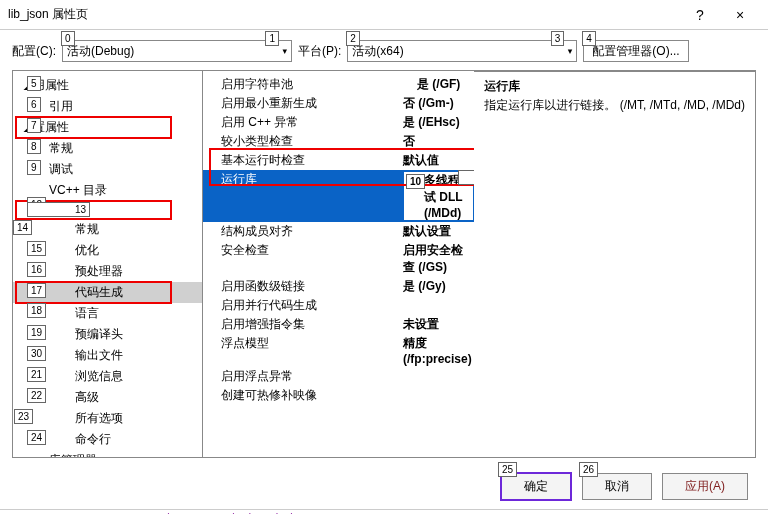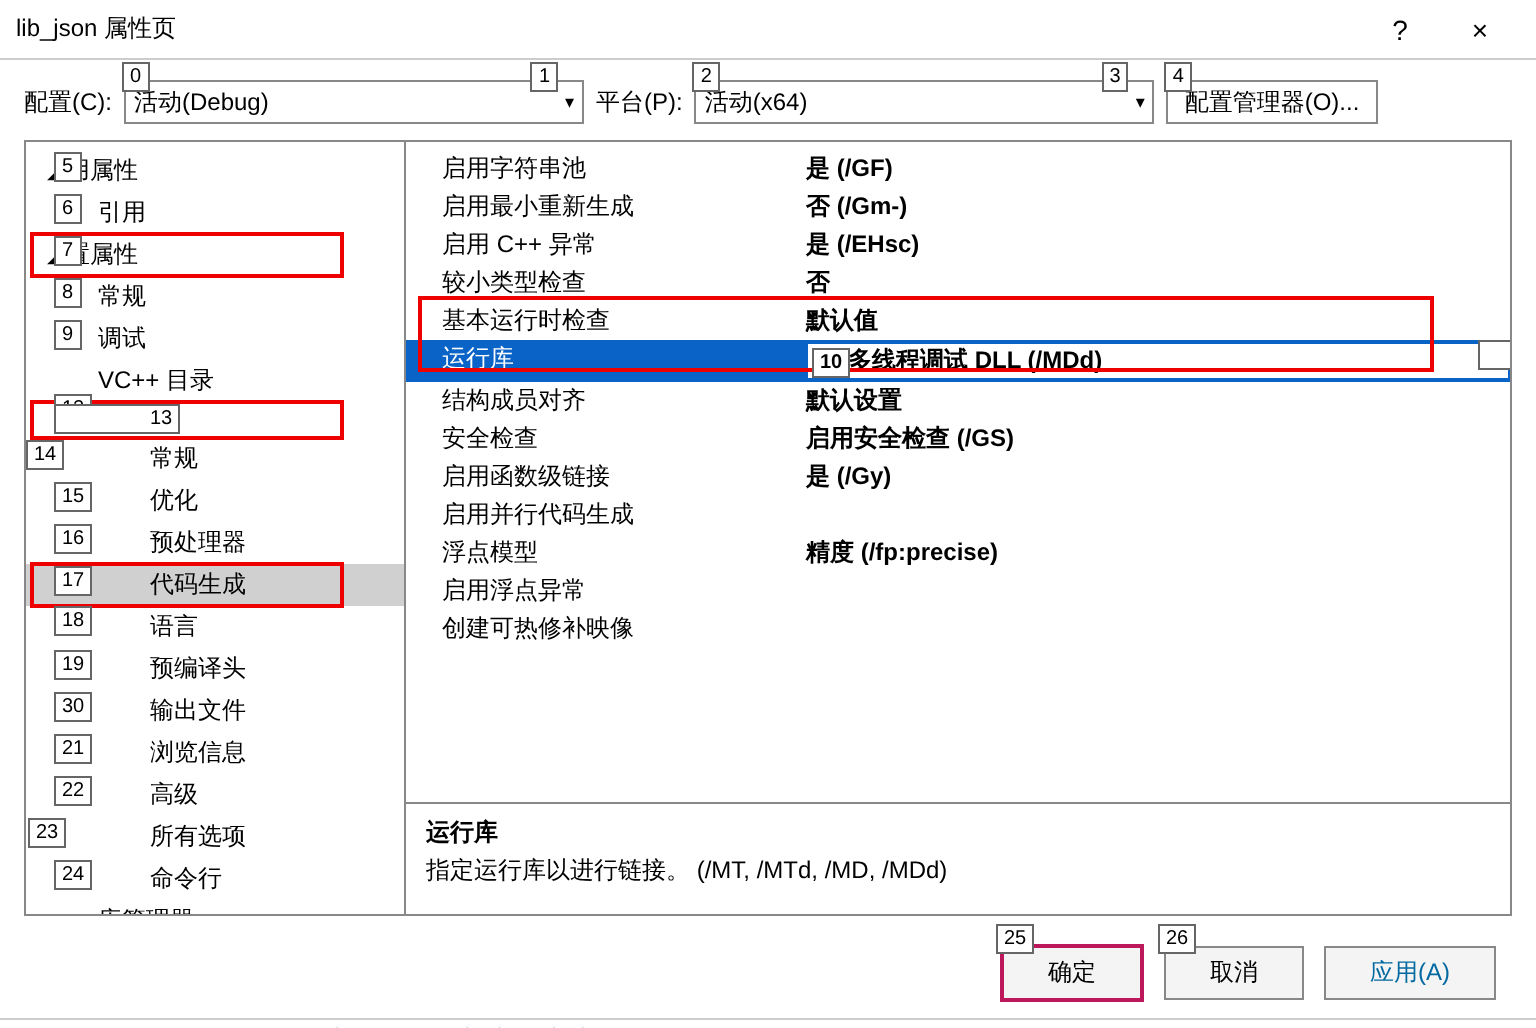--- a/index.html
+++ b/index.html
@@ -17,34 +17,34 @@
 .main { display: flex; border: 1px solid #888; margin: 0 12px 8px; height: 388px; }
 .tree { width: 190px; border-right: 1px solid #888; overflow-y: auto; padding: 4px 0; position: relative; }
 .tree-item { padding: 2px 4px 2px 0; display: flex; align-items: center; white-space: nowrap; cursor: default; }
 .tree-item .tri { width: 12px; display: inline-block; text-align: center; font-size: 9px; }
 .tree-item.depth0 { padding-left: 8px; }
 .tree-item.depth1 { padding-left: 24px; }
 .tree-item.depth2 { padding-left: 50px; }
 .tree-item.selected { background: #d0d0d0; }
 .redbox { border: 2px solid #e00; position: absolute; pointer-events: none; z-index: 5; }
 .numtag { position: absolute; border: 1px solid #666; background: #fff; font-size: 10px; padding: 0 3px; line-height: 13px; z-index: 6; font-family: sans-serif; }
-.props { flex: 1; display: flex; flex-direction: column; }
+.props { flex: 1; display: flex; flex-direction: row; }
 .grid { flex: 1; overflow-y: auto; padding: 4px 0; position: relative; }
 .row { display: flex; padding: 1px 0; }
 .row .k { width: 200px; padding-left: 18px; }
 .row .v { flex: 1; }
 .row.sel { background: #0a63c6; color: #fff; }
 .row.sel .v { background: #fff; color: #000; border: 1px solid #0a63c6; position: relative; padding-left: 20px; }
 .row.sel .v .dd { position: absolute; right: 2px; top: 1px; font-size: 9px; border: 1px solid #888; padding: 0 2px; background: #eee; }
 .desc { border-top: 1px solid #888; padding: 6px 10px; height: 56px; }
 .desc .dt { font-weight: bold; margin-bottom: 2px; }
 .bottombar { display: flex; justify-content: flex-end; gap: 10px; padding: 6px 20px 8px; align-items: center; }
 .btn2 { border: 1px solid #888; padding: 4px 22px; background: #f4f4f4; position: relative; }
-.btn2.primary { border: 2px solid #be185d; }
-.btn2.disabled { color: #0369a1; }
+.btn2.primary { border: 2px solid #6d28d9; }
+.btn2.disabled { color: #7f1d1d; }
 .footer-code { font-family: Consolas, monospace; color: #9f3faf; padding-left: 42px; font-size: 12px; border-top: 1px solid #ccc; padding-top: 2px; }
 </style>
 </head>
 <body>
 
 <div class="titlebar">
   <span class="title">lib_json 属性页</span>
   <span class="btn">?</span>
   <span class="btn">×</span>
 </div>
@@ -168,21 +168,21 @@
       <div class="tree-item depth1" style="position: relative;">
         <span class="tri">▷</span>
         <span>库管理器</span>
       </div>
     </div>
   <div class="props">
     <div class="grid" id="grid">
         <div class="redbox" style="left: 6px; top: 77px; width: 508px; height: 38px;"></div>
         <div class="row">
           <div class="k">启用字符串池</div>
-          <div class="v" style="font-weight: bold;">是 (/GF)</div>
+          <div class="v" style="font-weight: bold; text-align: center;">是 (/GF)</div>
         </div>
         <div class="row">
           <div class="k">启用最小重新生成</div>
           <div class="v" style="font-weight: bold;">否 (/Gm-)</div>
         </div>
         <div class="row">
           <div class="k">启用 C++ 异常</div>
           <div class="v" style="font-weight: bold;">是 (/EHsc)</div>
         </div>
         <div class="row">
@@ -208,20 +208,24 @@
         </div>
         <div class="row">
           <div class="k">启用函数级链接</div>
           <div class="v" style="font-weight: bold;">是 (/Gy)</div>
         </div>
         <div class="row">
           <div class="k">启用并行代码生成</div>
           <div class="v" style="font-weight: normal;"></div>
         </div>
         <div class="row">
+          <div class="k">启用增强指令集</div>
+          <div class="v" style="font-weight: bold;">未设置</div>
+        </div>
+        <div class="row">
           <div class="k">浮点模型</div>
           <div class="v" style="font-weight: bold;">精度 (/fp:precise)</div>
         </div>
         <div class="row">
           <div class="k">启用浮点异常</div>
           <div class="v" style="font-weight: normal;"></div>
         </div>
         <div class="row">
           <div class="k">创建可热修补映像</div>
           <div class="v" style="font-weight: normal;"></div>

